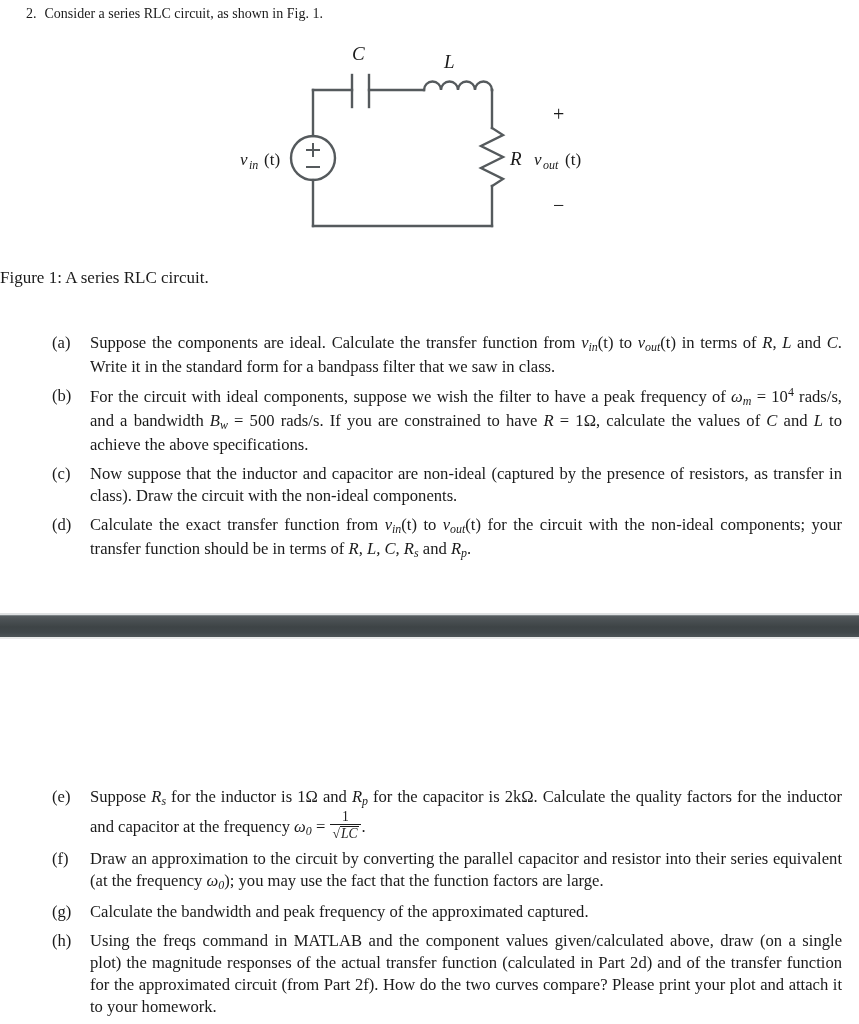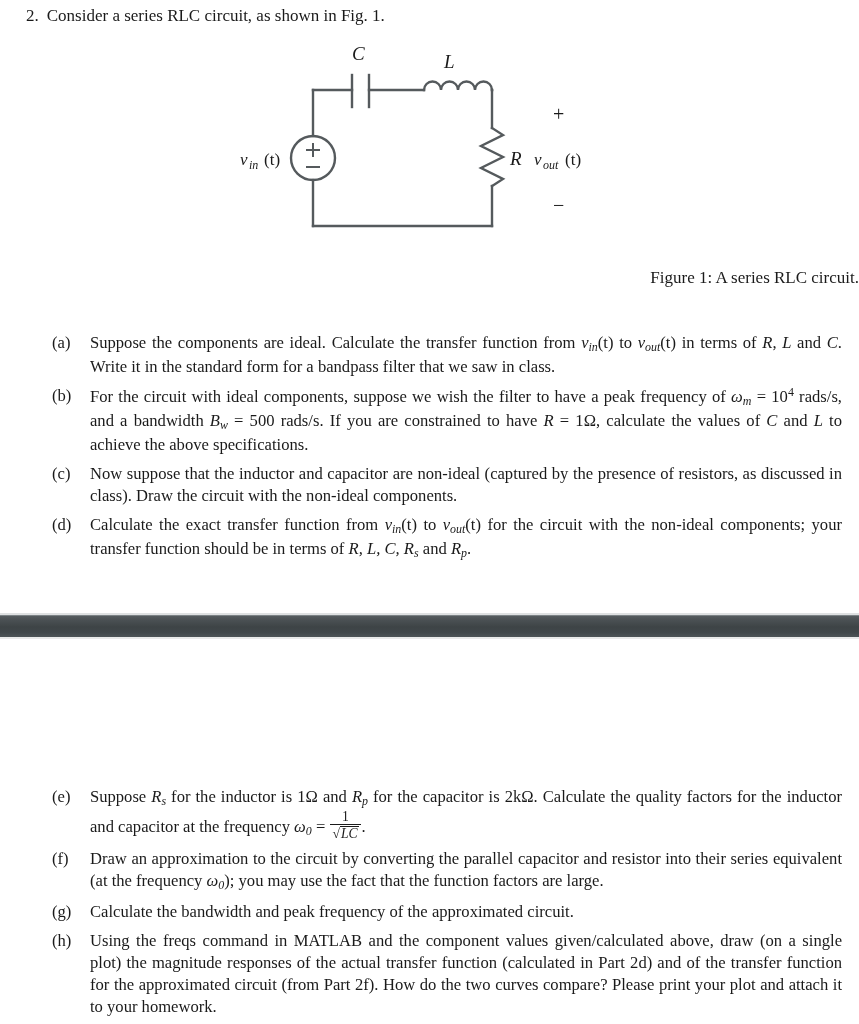--- a/index.html
+++ b/index.html
@@ -18,40 +18,40 @@
   .page {
     position: absolute;
     inset: 0;
   }
 
   
   .problem-head {
     position: absolute;
     left: 26px;
     top: 5px;
-    font-size: 17px;
+    font-size: 14px;
     line-height: 1.35;
     white-space: nowrap;
   }
   .problem-head .num { margin-right: 8px; }
 
   
   .figure-wrap {
     position: absolute;
     left: 0;
     top: 36px;
     width: 859px;
     height: 215px;
   }
   .figure-caption {
     position: absolute;
     left: 0;
     top: 268px;
     width: 859px;
-    text-align: right;
+    text-align: left;
     font-size: 17px;
   }
 
   
   .parts {
     position: absolute;
     left: 52px;
     top: 332px;
     width: 790px;
   }
@@ -232,21 +232,21 @@
       <span class="body"><span>Suppose the components are ideal. Calculate the transfer function from </span><i class="v">v</i><span class="sub">in</span><span>(t)</span><span> to </span><i class="v">v</i><span class="sub">out</span><span>(t)</span><span> in terms of </span><i class="m">R</i><span>, </span><i class="m">L</i><span> and </span><i class="m">C</i><span>. Write it in the standard form for a bandpass filter that we saw in class.</span></span>
     </div>
 
     <div class="part">
       <span class="tag">(b)</span>
       <span class="body"><span>For the circuit with ideal components, suppose we wish the filter to have a peak frequency of </span><i class="m">ω</i><span class="sub">m</span><span> = 10</span><span class="sup">4</span><span> rads/s, and a bandwidth </span><i class="m">B</i><span class="sub">w</span><span> = 500 rads/s. If you are constrained to have </span><i class="m">R</i><span> = 1Ω, calculate the values of </span><i class="m">C</i><span> and </span><i class="m">L</i><span> to achieve the above specifications.</span></span>
     </div>
 
     <div class="part">
       <span class="tag">(c)</span>
-      <span class="body">Now suppose that the inductor and capacitor are non-ideal (captured by the presence of resistors, as discussed in class). Draw the circuit with the non-ideal components.</span>
+      <span class="body">Now suppose that the inductor and capacitor are non-ideal (captured by the presence of resistors, as transfer in class). Draw the circuit with the non-ideal components.</span>
     </div>
 
     <div class="part">
       <span class="tag">(d)</span>
       <span class="body"><span>Calculate the exact transfer function from </span><i class="v">v</i><span class="sub">in</span><span>(t)</span><span> to </span><i class="v">v</i><span class="sub">out</span><span>(t)</span><span> for the circuit with the non-ideal components; your transfer function should be in terms of </span><i class="m">R, L, C, R</i><span class="sub">s</span><span> and </span><i class="m">R</i><span class="sub">p</span><span>.</span></span>
     </div>
 
   </div>
 
   <div class="divider">
@@ -262,21 +262,21 @@
       <span class="body"><span>Suppose </span><i class="m">R</i><span class="sub">s</span><span> for the inductor is 1Ω and </span><i class="m">R</i><span class="sub">p</span><span> for the capacitor is 2kΩ. Calculate the quality factors for the inductor and capacitor at the frequency </span><i class="m">ω</i><span class="sub">0</span><span> = </span><span class="frac"><span class="num-part">1</span><span class="den-part"><span class="radical">√</span><span class="sqrt">LC</span></span></span><span>.</span></span>
     </div>
 
     <div class="part">
       <span class="tag">(f)</span>
       <span class="body"><span>Draw an approximation to the circuit by converting the parallel capacitor and resistor into their series equivalent (at the frequency </span><i class="m">ω</i><span class="sub">0</span><span>); you may use the fact that the function factors are large.</span></span>
     </div>
 
     <div class="part">
       <span class="tag">(g)</span>
-      <span class="body">Calculate the bandwidth and peak frequency of the approximated circuit.</span>
+      <span class="body">Calculate the bandwidth and peak frequency of the approximated captured.</span>
     </div>
 
     <div class="part">
       <span class="tag">(h)</span>
       <span class="body">Using the freqs command in MATLAB and the component values given/calculated above, draw (on a single plot) the magnitude responses of the actual transfer function (calculated in Part 2d) and of the transfer function for the approximated circuit (from Part 2f). How do the two curves compare? Please print your plot and attach it to your homework.</span>
     </div>
 
   </div>
 
 </div>

